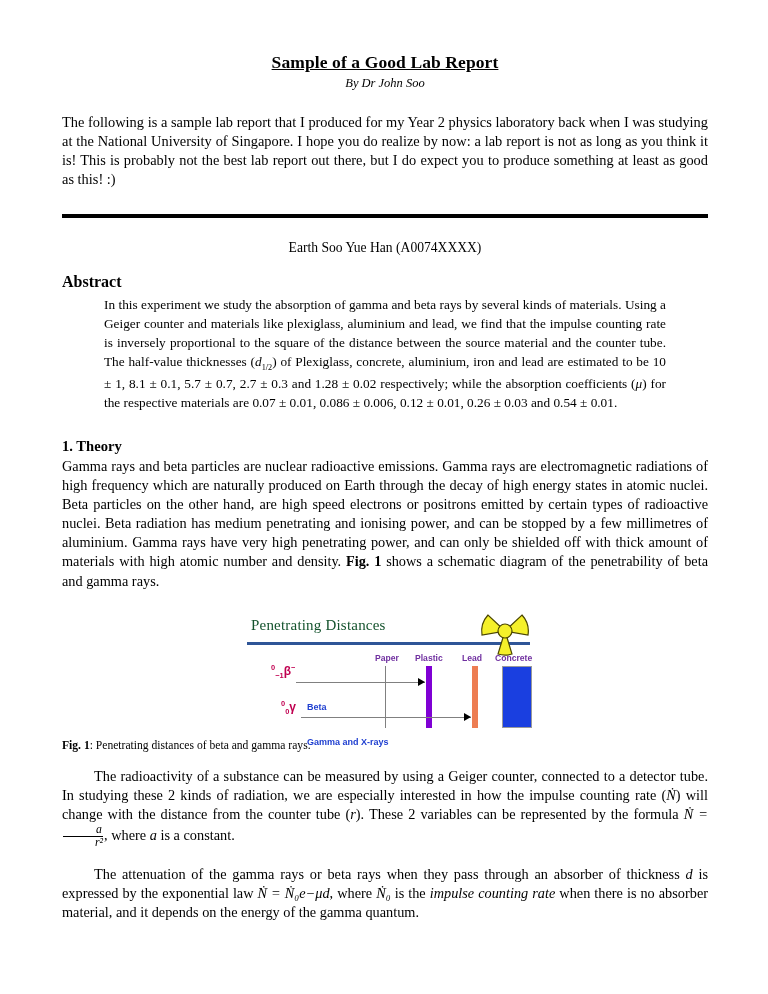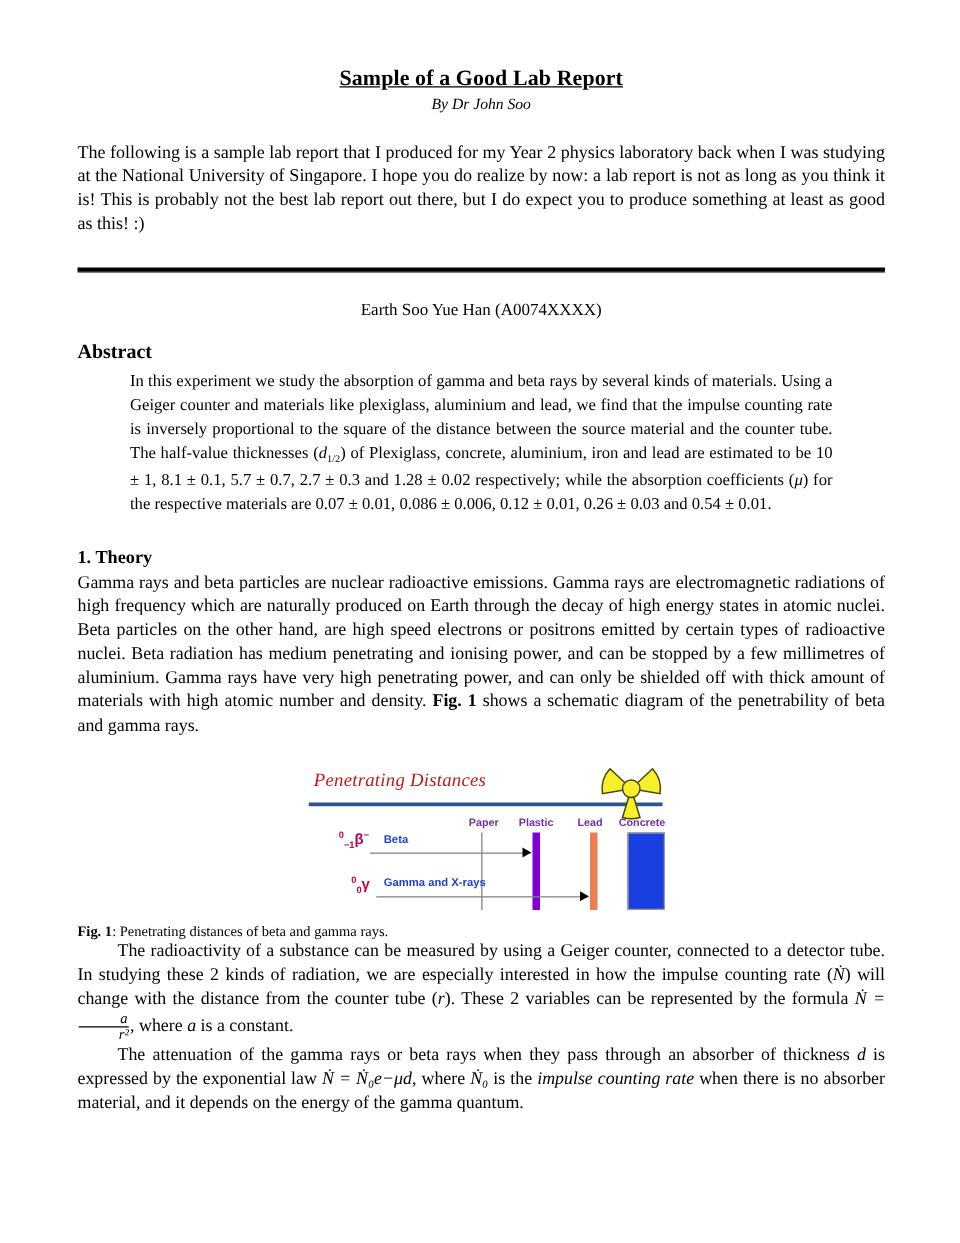--- a/index.html
+++ b/index.html
@@ -82,21 +82,21 @@
     font-weight: bold;
     margin: 25px 0 2px 0;
   }
   .body-text {
     font-size: 14.3px;
     line-height: 1.34;
     text-align: justify;
     margin: 0;
   }
   .body-text.indent { text-indent: 32px; }
-  .gap { }
+  .gap { margin-top: 15px; }
   b.fig-ref { font-weight: bold; }
 
   
   .mi { font-style: italic; font-family: "Liberation Serif", serif; }
   .frac {
     display: inline-block;
     vertical-align: -0.55em;
     text-align: center;
     font-size: .82em;
     line-height: 1.05;
@@ -114,23 +114,22 @@
     width: 312px;
     height: 128px;
     margin: 0 auto;
     background: #ffffff;
   }
   .fig-title {
     position: absolute;
     left: 22px; top: 12px;
     font-family: "Liberation Serif", serif;
     font-size: 15px;
-    color: #b91c1c;
+    color: #14532d;
     letter-spacing: .2px;
-    font-style: italic;
   }
   .fig-rule {
     position: absolute;
     left: 18px; top: 37px;
     width: 283px; height: 3px;
     background: #2f5597;
   }
   .mat-label {
     position: absolute;
     font-family: "Liberation Sans", sans-serif;
@@ -146,20 +145,21 @@
   .bar.lead   { width: 6px;  background: #ed7d52; }
   .bar.concrete { background: #1a3fe0; border: 1px solid #9a9a9a; }
   .ray-line { position: absolute; height: 1px; background: #808080; }
   .ray-label {
     position: absolute;
     font-family: "Liberation Sans", sans-serif;
     font-size: 9px;
     font-weight: bold;
     color: #1f3fd0;
     white-space: nowrap;
+    margin-top: 36px;
   }
   .particle {
     position: absolute;
     font-family: "Liberation Sans", sans-serif;
     color: #c00050;
     font-weight: bold;
     white-space: nowrap;
   }
   .arrowhead {
     position: absolute;

